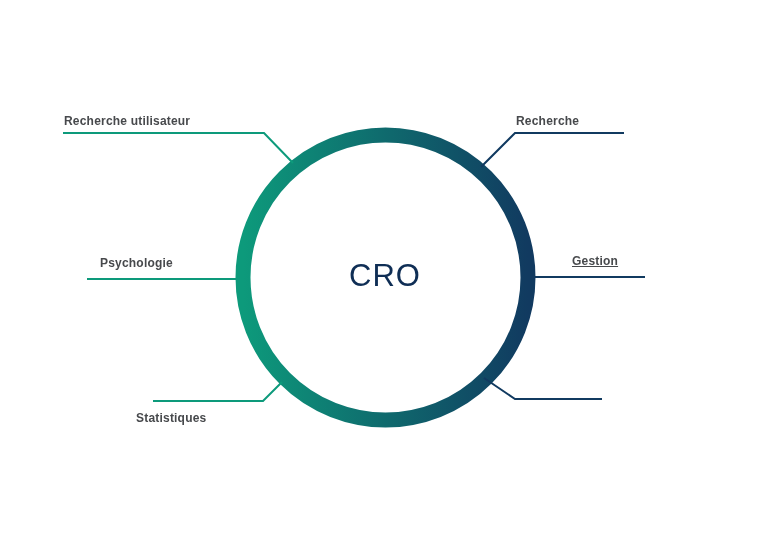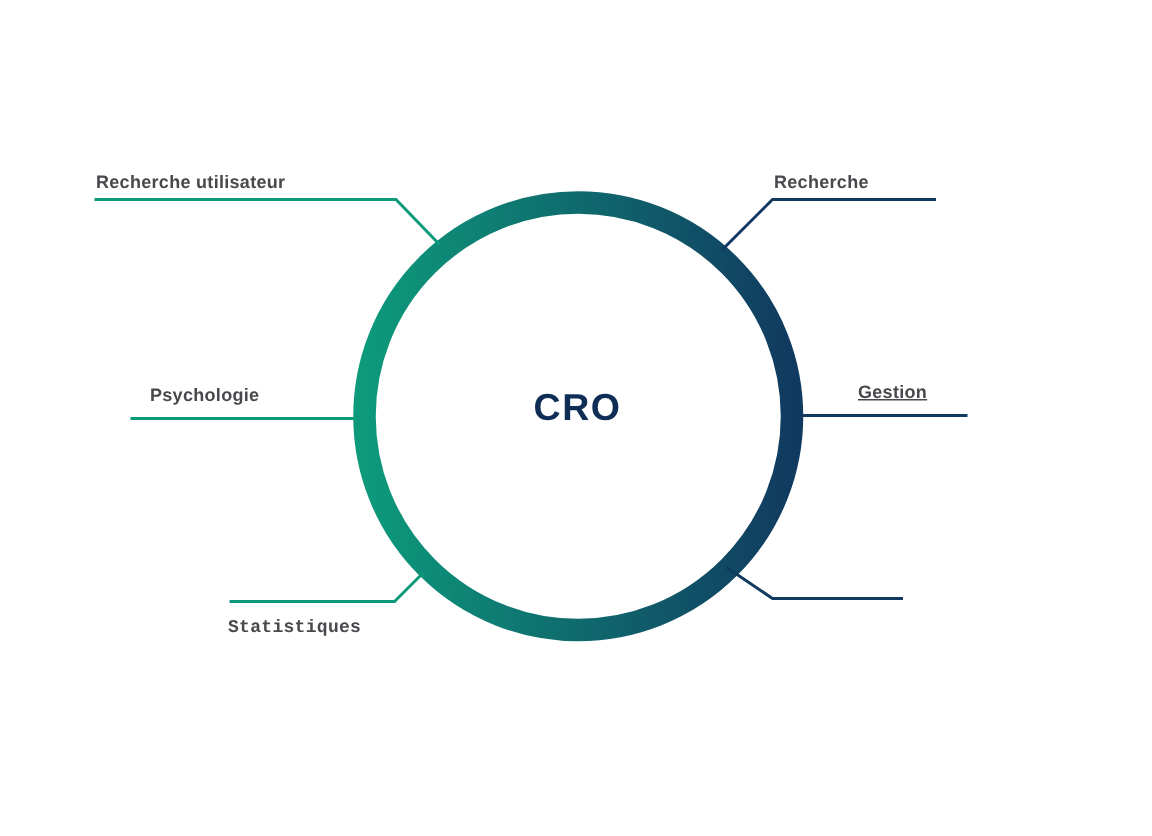--- a/index.html
+++ b/index.html
@@ -45,30 +45,30 @@
     color: var(--label-text);
     letter-spacing: 0.2px;
     white-space: nowrap;
   }
   .hub-title {
     position: absolute;
     left: 285px;
     top: 258px;
     width: 200px;
     text-align: center;
-    font-weight: bold;
-    font-size: 25px;
+    font-weight: normal;
+    font-size: 31px;
     letter-spacing: 1px;
     color: var(--title-text);
   }
   .pos-recherche    { left: 64px;  top: 110px; }
   .pos-conception   { left: 516px; top: 110px; }
   .pos-psychologie  { left: 87px;  top: 252px; margin-left: 13px; }
   .pos-gestion      { left: 572px; top: 250px; text-decoration: underline; }
-  .pos-statistiques { left: 152px; top: 407px; font-family: Liberation Mono, monospace; }
+  .pos-statistiques { left: 136px; top: 407px; }
   .pos-strategie    { left: 514px; top: 406px; }
 </style>
 </head>
 <body>
 
 <div class="canvas">
 
   <svg class="diagram-svg" viewBox="0 0 768 557" xmlns="http://www.w3.org/2000/svg">
     <defs>
       <linearGradient id="ringGradient" x1="0" y1="0" x2="1" y2="0">

